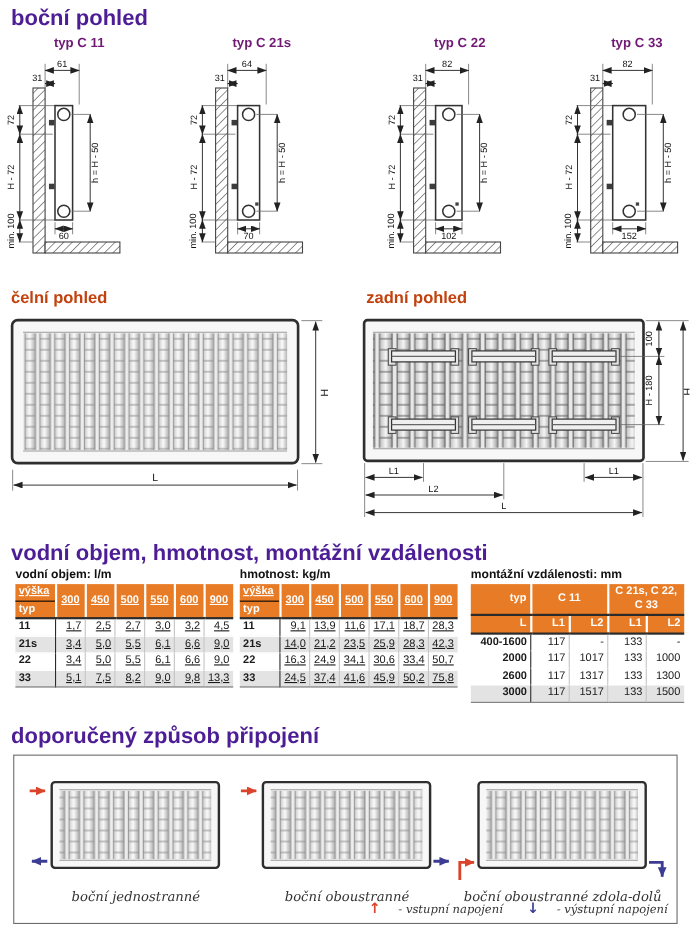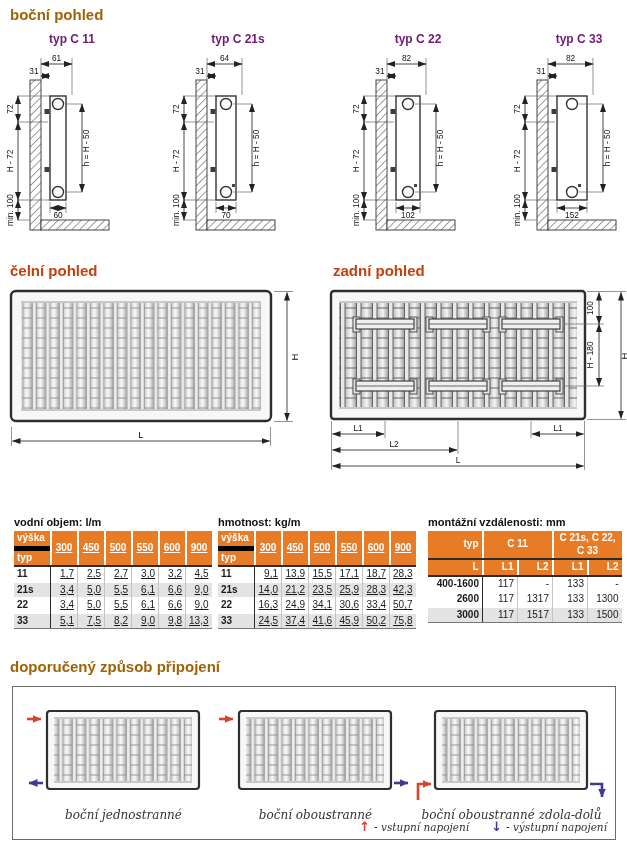--- a/index.html
+++ b/index.html
@@ -1,38 +1,38 @@
 <!DOCTYPE html>
 <html><head>
 <meta charset="utf-8">
 <style>
   html,body{margin:0;padding:0;background:#fff;}
   #page{position:relative;width:627px;height:851px;background:#ffffff;overflow:hidden;
         font-family:"Liberation Sans","DejaVu Sans",sans-serif;color:#1a1a1a;}
-  .h1{position:absolute;left:10px;font-size:15px;font-weight:bold;color:#a16207;}
+  .h1{position:absolute;left:10px;font-size:20px;font-weight:bold;color:#4c1d95;}
   .figtitle{height:15px;margin-bottom:3px;font-size:12px;font-weight:bold;color:#701a75;
             text-align:center;padding-left:22px;}
   .fig{position:absolute;top:32px;width:118px;}
   .midtitle{position:absolute;top:262px;font-size:15px;font-weight:bold;color:#c2410c;}
   .midsvg{position:absolute;top:288px;}
   svg text{font-family:"Liberation Sans","DejaVu Sans",sans-serif;}
   .dim{stroke:#333;stroke-width:0.9;fill:none;}
   .ext{stroke:#666;stroke-width:0.7;fill:none;}
   .dimt{font-size:8.3px;fill:#111;}
   .dimt2{font-size:9.5px;fill:#111;}
   
   .tcap{position:absolute;top:516px;font-size:11px;font-weight:bold;color:#111;}
   .tblhost{position:absolute;top:531px;}
   .dtable{border-collapse:collapse;}
   .dtable th,.dtable td{font-size:10px;padding:1px 3px;line-height:1.25;}
   .dtable thead th{background:#e87c26;color:#fff;border-left:2px solid #fff;
                    border-bottom:2px solid #2b2b2b;font-weight:bold;}
   .dtable thead th:first-child{border-left:none;}
   .dtable .corner{padding:0;text-align:left;vertical-align:top;}
-  .dtable .ct{padding:1px 3px;border-bottom:5px solid #000000;}
+  .dtable .ct{padding:1px 3px;border-bottom:1px solid #000000;text-decoration:underline;}
   .dtable .cb{padding:1px 3px;}
   .dtable .colh{text-align:center;}
   .dtable tbody th.rl{text-align:left;font-weight:bold;border-right:1.5px solid #2b2b2b;}
   .dtable tbody td{text-align:right;border-left:1px solid #c4c4c4;}
   .dtable tbody td:first-of-type{border-left:none;}
   .dtable tbody tr{background:#fff;}
   .dtable tbody tr.alt{background:#e3e3e3;margin-top:40px;}
   .dtable tbody tr th,.dtable tbody tr td{border-top:1px solid #fff;}
   .dtable tbody tr:last-child th,.dtable tbody tr:last-child td{border-bottom:1px solid #777;}
   .mtx .rl{width:30px;}
@@ -46,21 +46,21 @@
   #connbox{position:absolute;left:12px;top:686px;width:602px;height:152px;
            border:1.5px solid #6b6b6b;background:#fff;}
   .dg{position:absolute;top:18px;width:205px;}
   .dg-label{margin-top:3px;text-align:center;font-family:"DejaVu Serif",serif;
             font-style:italic;font-size:12px;color:#333;}
   #legend{position:absolute;right:8px;bottom:5px;display:flex;gap:22px;align-items:center;}
   .leg-item{display:flex;align-items:center;gap:4px;}
   .leg-arrow{font-size:13px;font-weight:bold;font-family:"DejaVu Sans",sans-serif;}
   .leg-arrow.in{color:#d9442b;}
   .leg-arrow.out{color:#3d3c95;}
-  .leg-text{font-family:"DejaVu Serif",serif;font-style:italic;font-size:10.5px;color:#333;}
+  .leg-text{font-family:"DejaVu Serif",serif;font-style:italic;font-size:10.5px;color:#333;margin-left:12px;}
 </style>
 </head>
 <body>
 
 <div id="page">
 
   <svg width="2" height="2" style="position:absolute;left:0;top:0" aria-hidden="true">
     <defs>
       <pattern id="hatch" width="5.5" height="5.5" patternUnits="userSpaceOnUse" patternTransform="rotate(45)">
         <rect width="5.5" height="5.5" fill="#ffffff"></rect>
@@ -309,20 +309,21 @@
     <line class="dim" x1="4.5" y1="146" x2="56" y2="146" marker-start="url(#ma)" marker-end="url(#ma)"></line>
     <text class="dimt" x="30" y="143" text-anchor="middle">L1</text>
     <line class="dim" x1="204" y1="146" x2="255.5" y2="146" marker-start="url(#ma)" marker-end="url(#ma)"></line>
     <text class="dimt" x="230" y="143" text-anchor="middle">L1</text>
     <line class="dim" x1="4.5" y1="162" x2="129" y2="162" marker-start="url(#ma)" marker-end="url(#ma)"></line>
     <text class="dimt" x="66" y="159" text-anchor="middle">L2</text>
     <line class="dim" x1="4.5" y1="178" x2="255.5" y2="178" marker-start="url(#ma)" marker-end="url(#ma)"></line>
     <text class="dimt" x="130" y="175" text-anchor="middle">L</text>
   </svg>
 
+  <div class="h1" style="top:492px">vodní objem, hmotnost, montážní vzdálenosti</div>
   <div class="tcap" style="left:14px">vodní objem: l/m</div>
   <div class="tcap" style="left:218px">hmotnost: kg/m</div>
   <div class="tcap" style="left:428px">montážní vzdálenosti: mm</div>
   <div class="tblhost" style="left:14px" id="tbl-water">
       <table class="dtable mtx">
         <thead>
           <tr>
             <th class="corner">
               <div class="ct">výška</div>
               <div class="cb">typ</div>
@@ -389,21 +390,21 @@
             <th class="colh">550</th>
             <th class="colh">600</th>
             <th class="colh">900</th>
           </tr>
         </thead>
         <tbody>
           <tr>
             <th class="rl">11</th>
             <td class="val">9,1</td>
             <td class="val">13,9</td>
-            <td class="val">15,5</td>
+            <td class="val">11,6</td>
             <td class="val">17,1</td>
             <td class="val">18,7</td>
             <td class="val">28,3</td>
           </tr>
           <tr class="alt">
             <th class="rl">21s</th>
             <td class="val">14,0</td>
             <td class="val">21,2</td>
             <td class="val">23,5</td>
             <td class="val">25,9</td>
@@ -447,20 +448,27 @@
             <th class="sub">L2</th>
           </tr>
         </thead>
         <tbody>
           <tr>
             <th class="rl">400-1600</th>
             <td class="val">117</td>
             <td class="val">-</td>
             <td class="val">133</td>
             <td class="val">-</td>
+          </tr>
+          <tr>
+            <th class="rl">2000</th>
+            <td class="val">117</td>
+            <td class="val">1017</td>
+            <td class="val">133</td>
+            <td class="val">1000</td>
           </tr>
           <tr>
             <th class="rl">2600</th>
             <td class="val">117</td>
             <td class="val">1317</td>
             <td class="val">133</td>
             <td class="val">1300</td>
           </tr>
           <tr class="alt">
             <th class="rl">3000</th>

